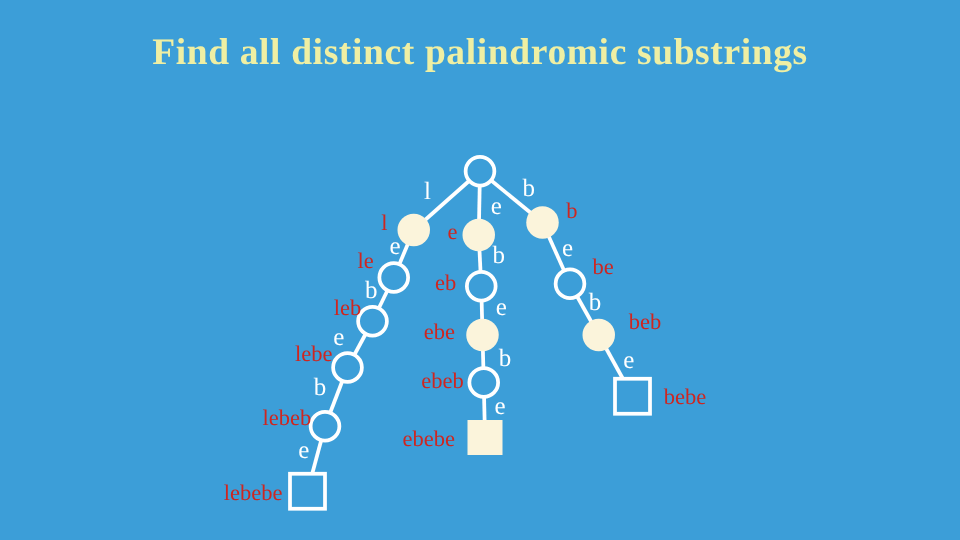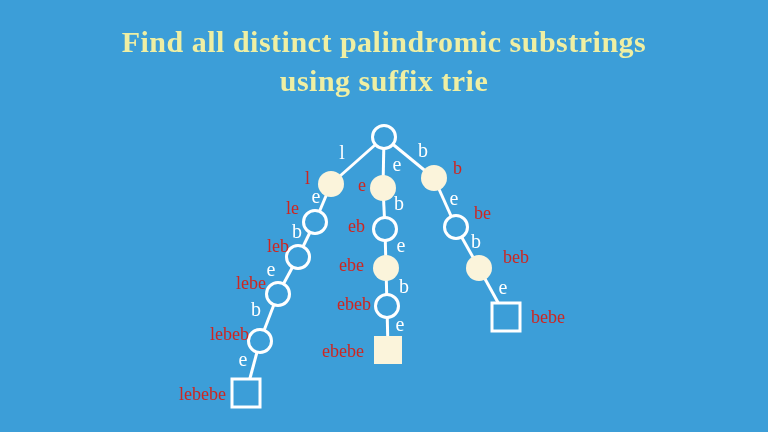--- a/index.html
+++ b/index.html
@@ -33,21 +33,20 @@
   .trie-svg text { font-family: "Liberation Serif", "DejaVu Serif", serif; }
   .edge-label { font-size: 20px; }
   .node-label { font-size: 18px; }
 </style>
 </head>
 <body>
 
 <div class="stage" style="background: rgb(60, 158, 216);">
   <div class="title" style="color: rgb(239, 239, 163);">
     <div>Find all distinct palindromic substrings</div>
-    <div>using suffix trie</div>
   </div>
   <svg id="trie-svg" class="trie-svg" viewBox="0 0 768 432">
       <line x1="384" y1="137" x2="331" y2="184" stroke="#FFFFFF" stroke-width="3"></line>
       <line x1="384" y1="137" x2="383" y2="188" stroke="#FFFFFF" stroke-width="3"></line>
       <line x1="384" y1="137" x2="434" y2="178" stroke="#FFFFFF" stroke-width="3"></line>
       <line x1="331" y1="184" x2="315" y2="222" stroke="#FFFFFF" stroke-width="3"></line>
       <line x1="315" y1="222" x2="298" y2="257" stroke="#FFFFFF" stroke-width="3"></line>
       <line x1="298" y1="257" x2="278" y2="294" stroke="#FFFFFF" stroke-width="3"></line>
       <line x1="278" y1="294" x2="260" y2="341" stroke="#FFFFFF" stroke-width="3"></line>
       <line x1="260" y1="341" x2="246" y2="393" stroke="#FFFFFF" stroke-width="3"></line>

